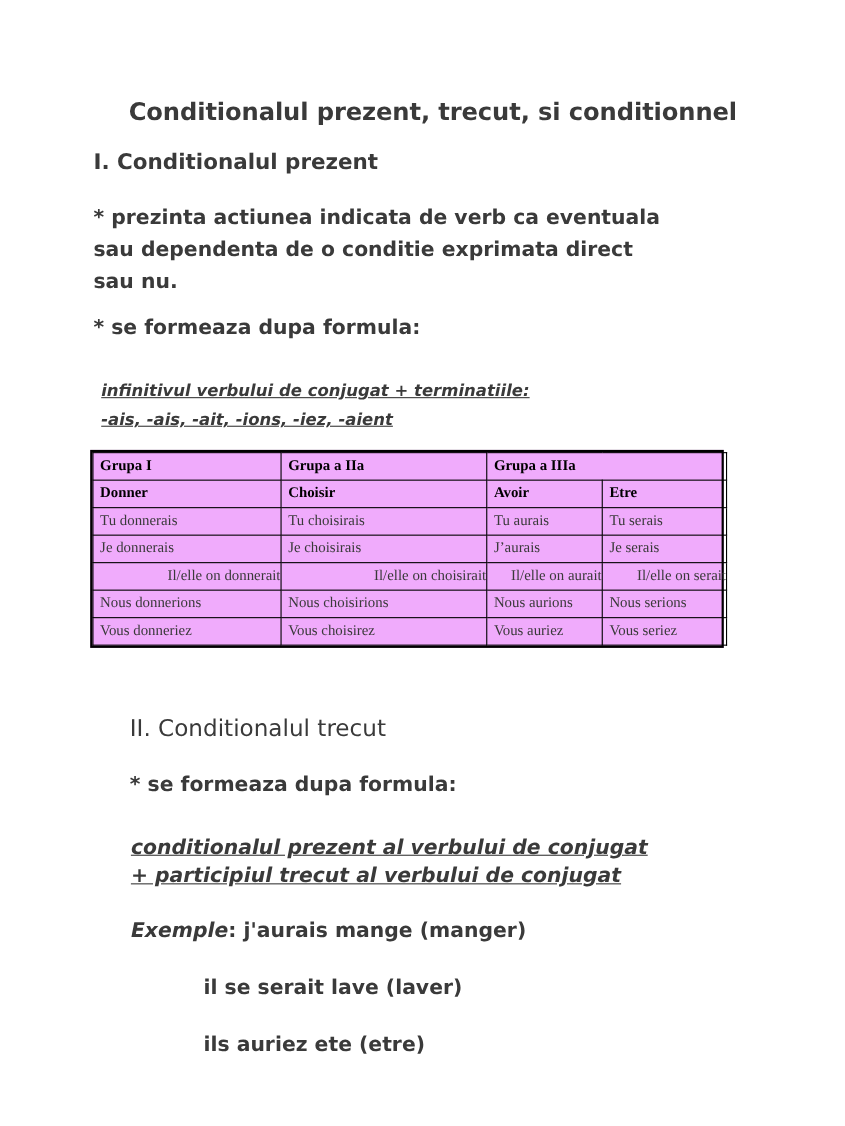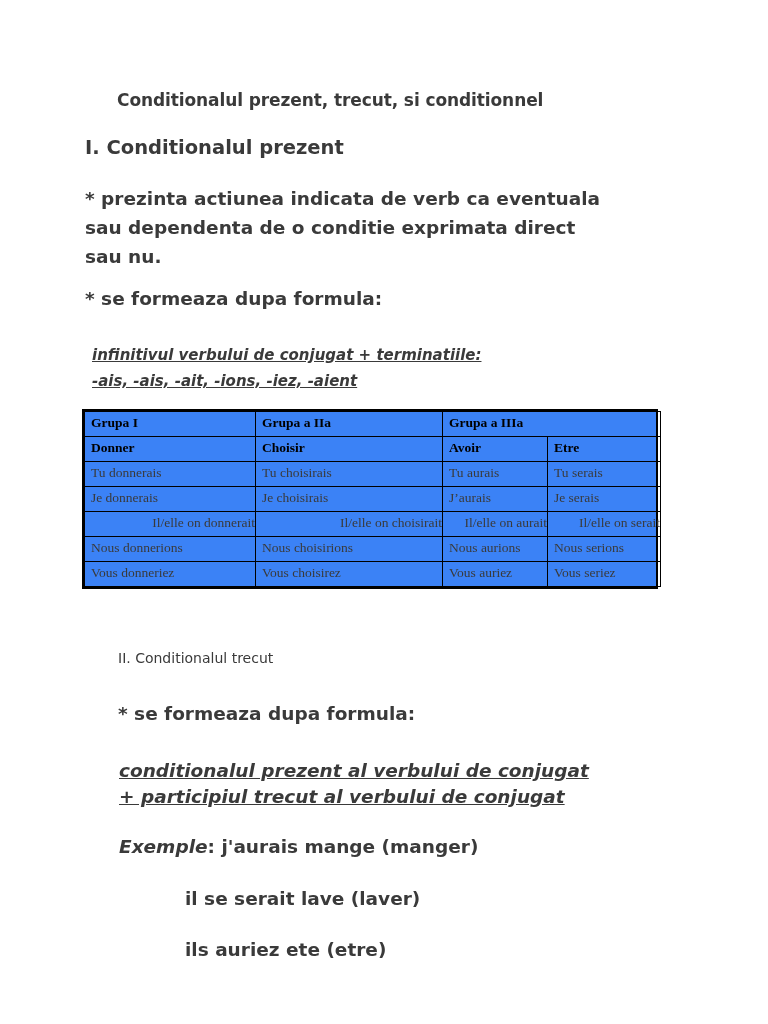--- a/index.html
+++ b/index.html
@@ -20,21 +20,21 @@
     width: 768px;
     height: 1024px;
     box-sizing: border-box;
   }
 
   
   .doc-title {
     position: absolute;
     left: 117px;
     top: 90px;
-    font-size: 17px;
+    font-size: 22px;
     font-weight: bold;
     letter-spacing: -0.1px;
     white-space: nowrap;
     text-align: center;
   }
   .section-heading-bold {
     position: absolute;
     left: 85px;
     top: 136px;
     font-size: 19.5px;
@@ -70,21 +70,21 @@
   }
   .formula-1 .uline {
     text-decoration: underline;
   }
 
   
   .section-heading-regular {
     position: absolute;
     left: 118px;
     top: 650px;
-    font-size: 14px;
+    font-size: 21px;
     font-weight: normal;
     white-space: nowrap;
   }
   .formula-label-2 {
     position: absolute;
     left: 118px;
     top: 703px;
     font-size: 18.5px;
     font-weight: bold;
     white-space: nowrap;
@@ -117,21 +117,21 @@
   }
 
   
   .verb-table-wrap {
     position: absolute;
     left: 82px;
     top: 409px;
     width: 576px;
     border: 2.5px solid #000000;
     box-sizing: border-box;
-    background: #3b82f6;
+    background: #f0abfc;
   }
   table.verb-table {
     border-collapse: collapse;
     width: 100%;
     table-layout: fixed;
     font-family: "Liberation Serif", "DejaVu Serif", serif;
     font-size: 13.5px;
     color: #3a3a3a;
   }
   table.verb-table td {

